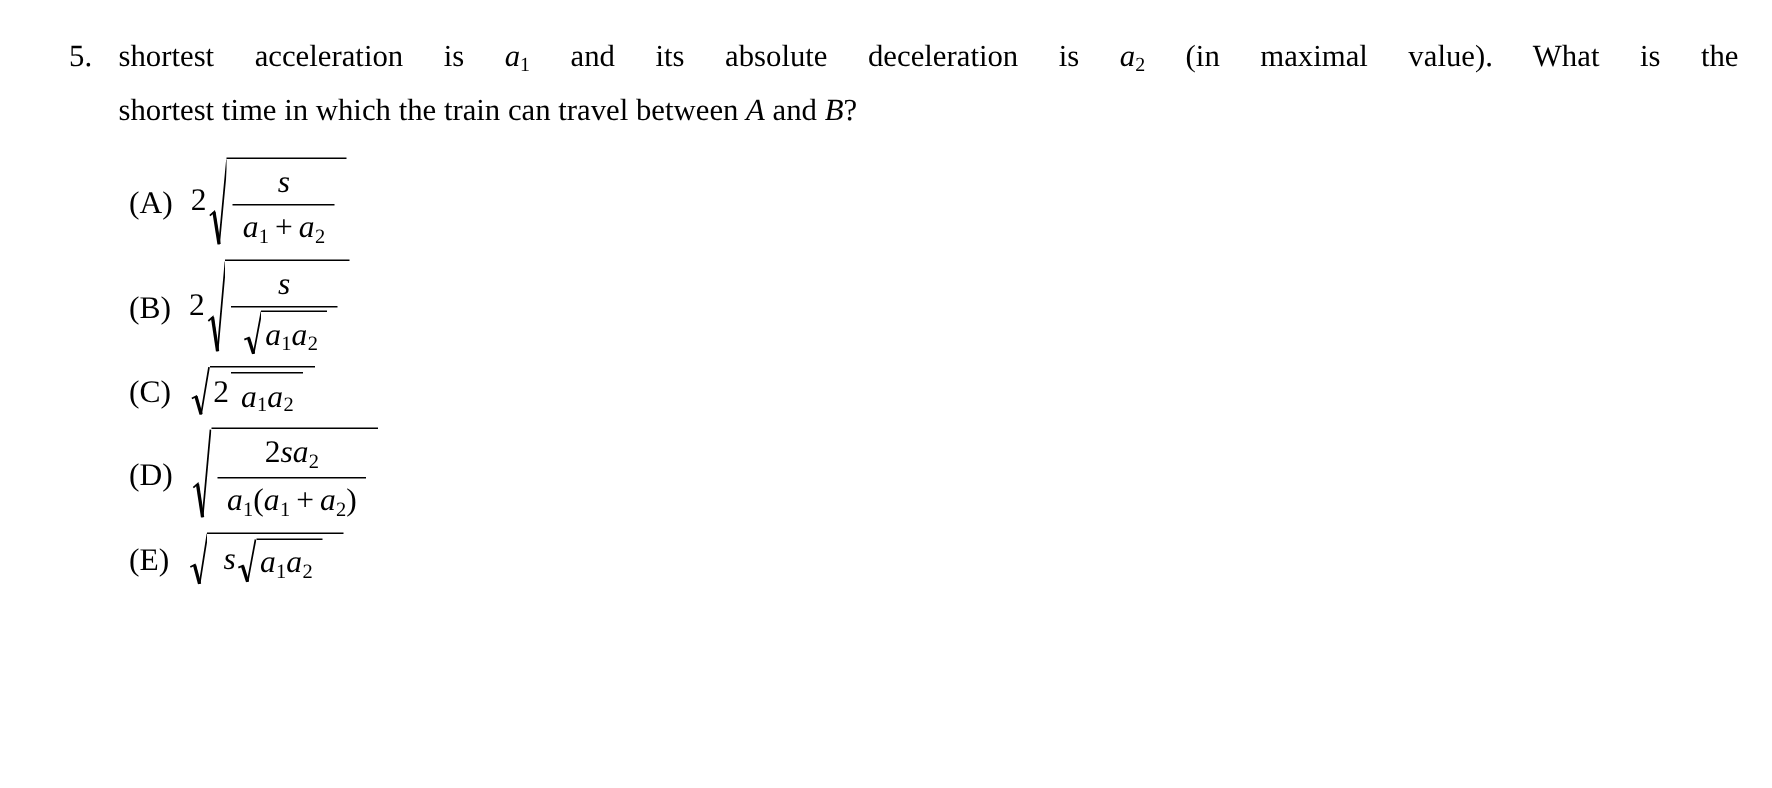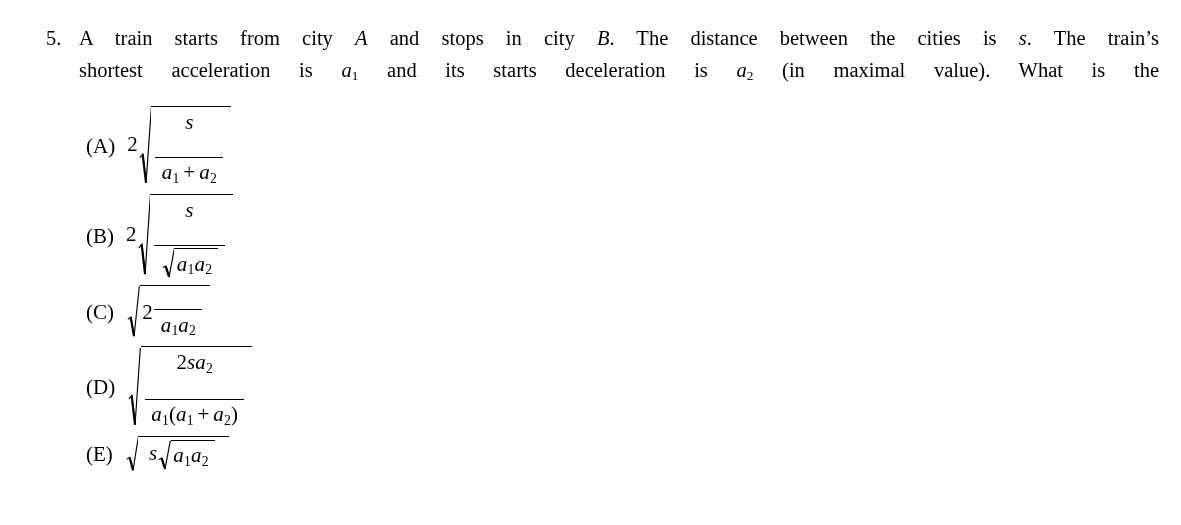--- a/index.html
+++ b/index.html
@@ -23,34 +23,34 @@
   .formula{display:inline-flex;align-items:center;}
   .m-row{display:inline;white-space:nowrap;}
   .m-var{font-style:italic;}
   .m-txt{font-style:normal;}
   .m-op{font-style:normal;margin:0 0.19em;}
   .m-sub{font-size:0.65em;vertical-align:-0.28em;margin-left:0.02em;}
   .m-sup{font-size:0.65em;vertical-align:0.55em;margin-left:0.04em;}
   .m-frac{display:inline-flex;flex-direction:column;align-items:center;text-align:center;
           vertical-align:middle;margin:0 0.08em;line-height:1.18;}
   .m-num{display:block;padding:0 0.3em 0.1em;}
-  .m-den{display:block;border-top:1.4px solid #000;padding:0.12em 0.3em 0;margin-top:20px;}
+  .m-den{display:block;border-top:1.4px solid #000;padding:0.12em 0.3em 0;}
   .m-sqrt{display:inline-flex;position:relative;padding-left:0.6em;vertical-align:middle;margin-left:0.05em;}
   .radical-glyph{position:absolute;left:0;top:0;width:0.6em;height:100%;}
   .m-radicand{display:inline-block;border-top:1.4px solid #000;padding:0.12em 0.3em 0 0.12em;}
 </style>
 </head>
 <body>
 
 <div class="page">
   <div class="problem">
     <span class="problem-number">5.</span>
     <div class="problem-text">
-        <div class="line justify"><span>A train starts from city </span><span class="italic">A</span><span> and stops in city </span><span class="italic">B</span><span>. The distance between the cities is </span><span class="italic">s</span><span>. The train’s</span></div>
-        <div class="line justify"><span>shortest acceleration is </span><span class="italic">a</span><span class="tsub">1</span><span> and its starts deceleration is </span><span class="italic">a</span><span class="tsub">2</span><span> (in maximal value). What is the</span></div>
+        <div class="line justify"><span>shortest acceleration is </span><span class="italic">a</span><span class="tsub">1</span><span> and its absolute deceleration is </span><span class="italic">a</span><span class="tsub">2</span><span> (in maximal value). What is the</span></div>
+        <div class="line"><span>shortest time in which the train can travel between </span><span class="italic">A</span><span> and </span><span class="italic">B</span><span>?</span></div>
       </div>
   </div>
 
   <div class="options">
     <div class="option">
       <span class="option-label">(A)</span>
       <span class="formula">
           <span class="m-row"><span class="m-txt">2</span><span class="m-sqrt">
               <svg class="radical-glyph" viewBox="0 0 10 40" preserveAspectRatio="none">
                 <path d="M0.7 25.5 L3.1 23.8 L5.6 38 L9.8 0.9" fill="none" stroke="#000" stroke-width="1.15" vector-effect="non-scaling-stroke"></path>

